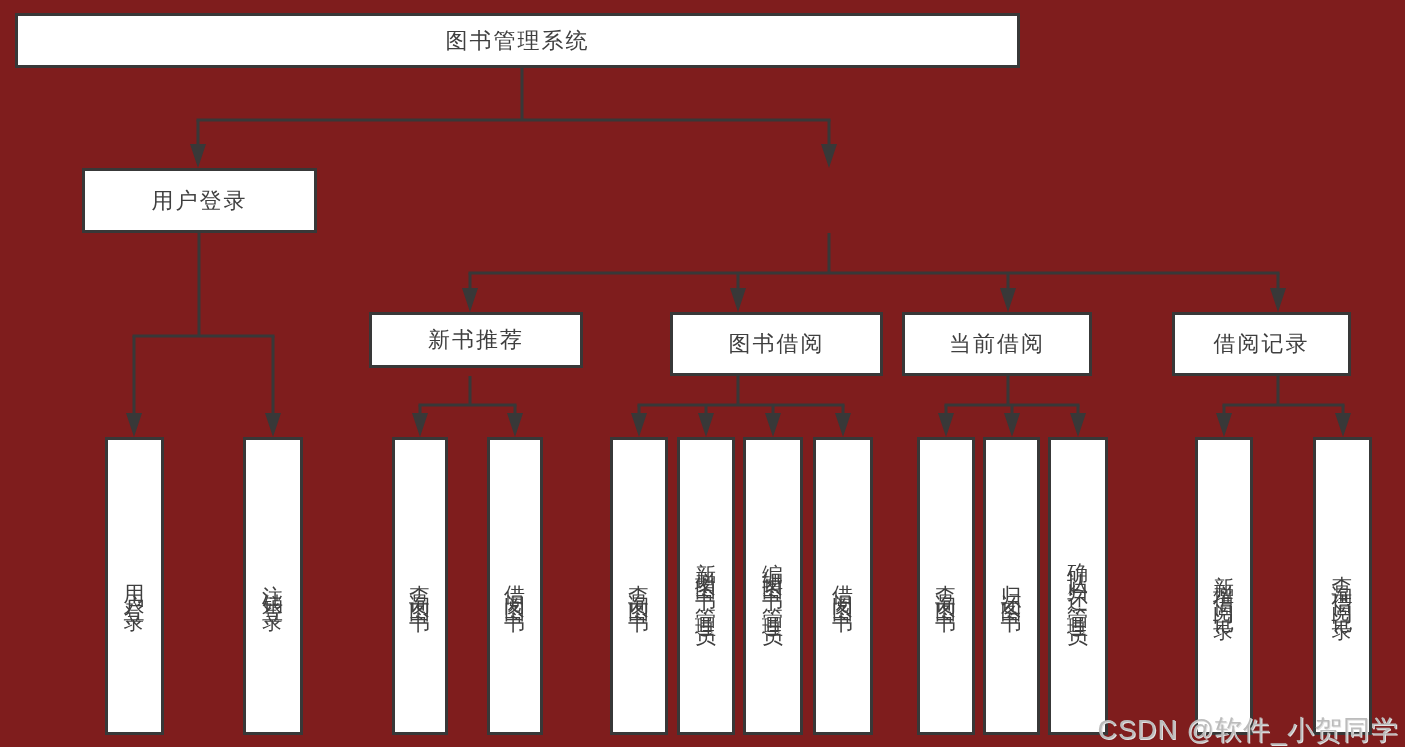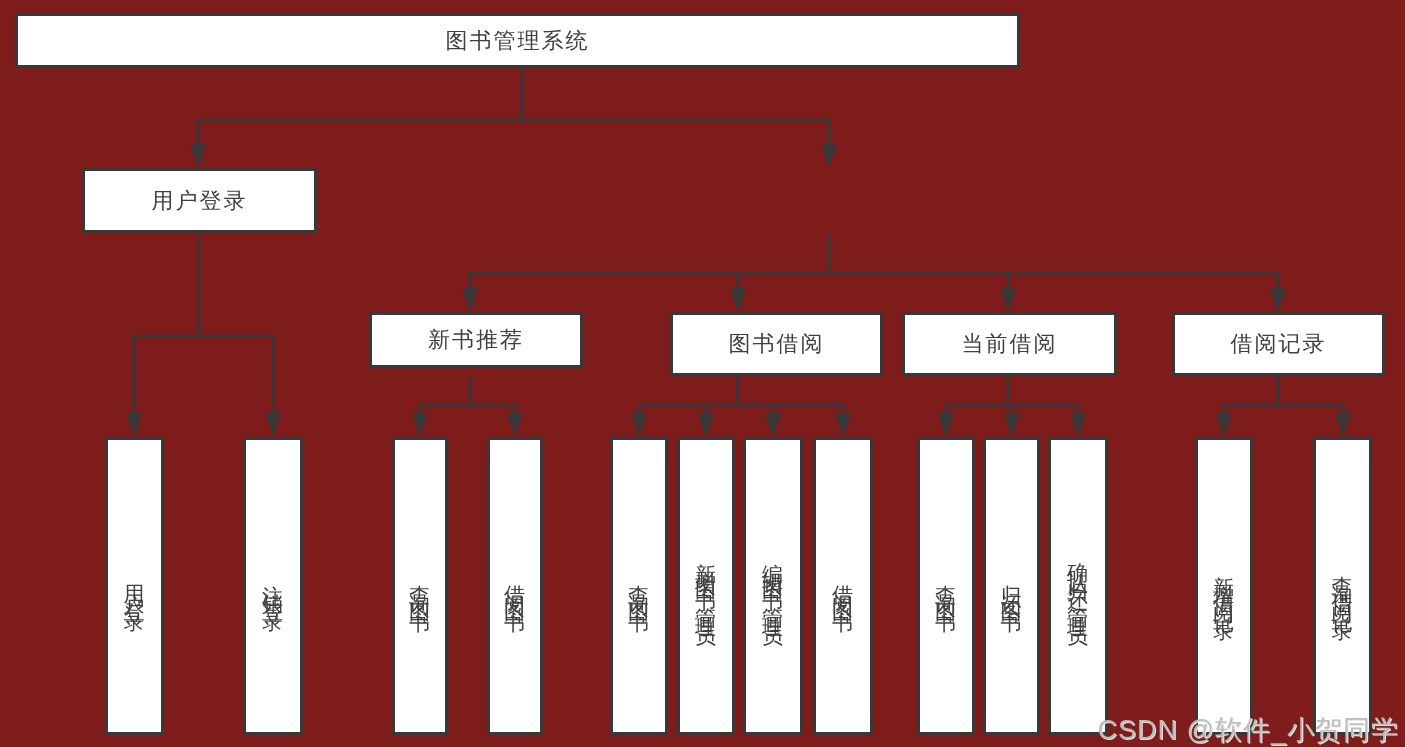--- a/index.html
+++ b/index.html
@@ -30,22 +30,22 @@
     white-space:nowrap;
   }
 
   
   #n-root  { left:15px;  top:13px;  width:1005px; height:55px; }
   #n-login { left:82px;  top:168px; width:235px;  height:65px; }
   #n-mgmt  { left:712px; top:168px; width:235px;  height:65px; }
 
   #n-rec   { left:369px;  top:312px; width:214px; height:56px;text-align:center; }
   #n-bor   { left:632px;  top:312px; width:213px; height:64px;margin-left:38px; }
-  #n-cur   { left:902px;  top:312px; width:215px; height:64px; }
-  #n-his   { left:1172px; top:312px; width:213px; height:64px; }
+  #n-cur   { left:902px;  top:312px; width:190px; height:64px; }
+  #n-his   { left:1172px; top:312px; width:179px; height:64px; }
 
   .leaf { top:437px; height:298px; }
   #l-login1 { left:105px;  width:59px; }
   #l-logout { left:243px;  width:60px; }
   #l-q1     { left:392px;  width:56px; }
   #l-b1     { left:487px;  width:56px; }
   #l-q2     { left:610px;  width:58px; }
   #l-add    { left:677px;  width:58px; }
   #l-edit   { left:743px;  width:60px; }
   #l-b2     { left:813px;  width:60px; }

